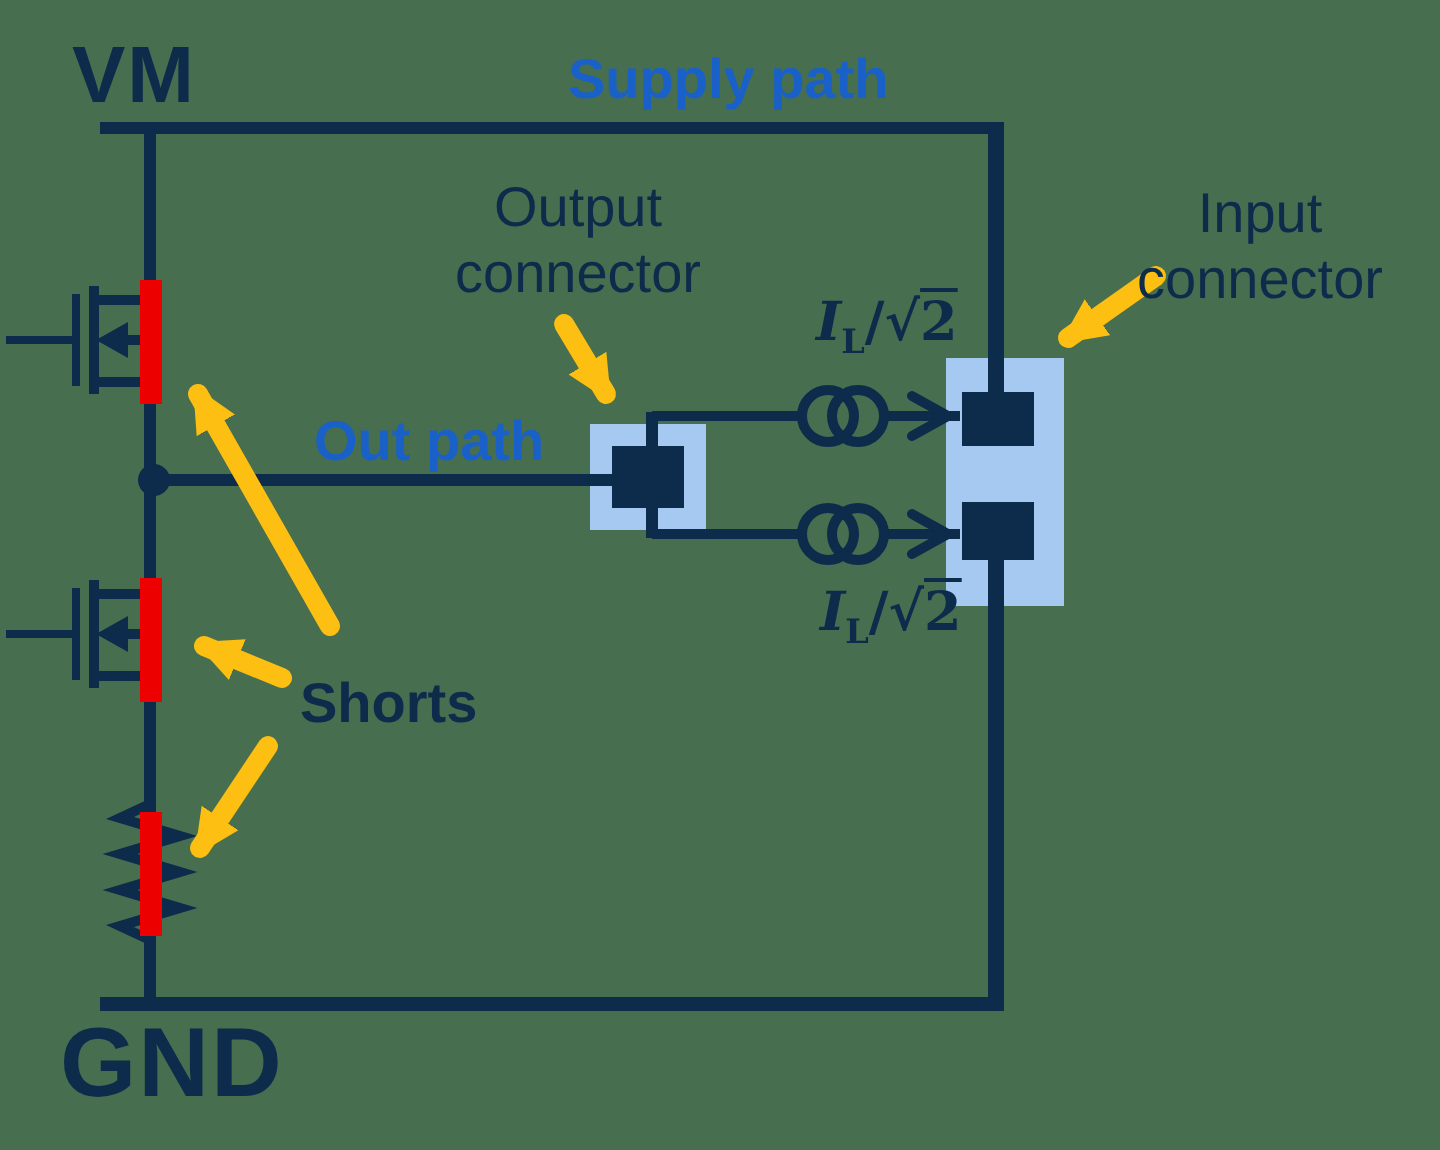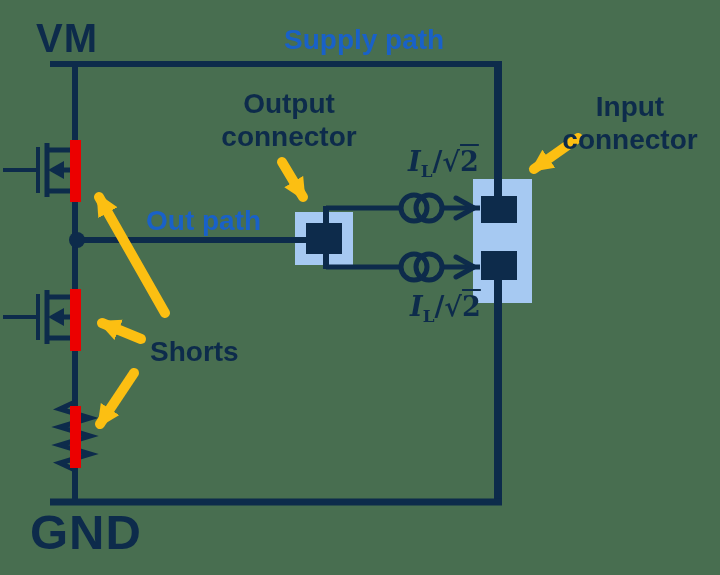--- a/index.html
+++ b/index.html
@@ -9,23 +9,23 @@
     background:#486E50;
     overflow:hidden;
     font-family:"Liberation Sans", sans-serif;
   }
   .stage svg{position:absolute;left:0;top:0;}
   .lbl{position:absolute;color:#0d2b4b;font-weight:bold;white-space:nowrap;}
   .lbl-vm{left:36px;top:16px;font-size:40px;letter-spacing:1px;}
   .lbl-gnd{left:30px;top:504px;font-size:49px;letter-spacing:1px;}
   .path-lbl{position:absolute;color:#1961c8;font-weight:bold;font-size:28px;white-space:nowrap;}
   .lbl-supply{left:284px;top:24px;}
-  .lbl-out{left:146px;top:205px;}
+  .lbl-out{left:157px;top:205px;}
   .lbl-ground{left:274px;top:462px;}
-  .conn-lbl{position:absolute;color:#0d2b4b;font-weight:bold;font-size:28px;line-height:33px;text-align:center;width:170px;}
+  .conn-lbl{position:absolute;color:#0d2b4b;font-weight:normal;font-size:28px;line-height:33px;text-align:center;width:170px;}
   .lbl-outconn{left:204px;top:87px;}
   .lbl-inconn{left:545px;top:90px;}
   .lbl-shorts{left:150px;top:336px;font-size:28px;}
   .il{position:absolute;color:#0d2b4b;font-family:"DejaVu Serif", serif;font-size:27px;font-weight:bold;white-space:nowrap;margin-left:24px;}
   .il-top{left:384px;top:146px;}
   .il-bottom{left:386px;top:291px;}
   .il i{font-style:italic;}
   .il sub{font-size:0.62em;}
   .il .rad{text-decoration:overline;}
 </style>

